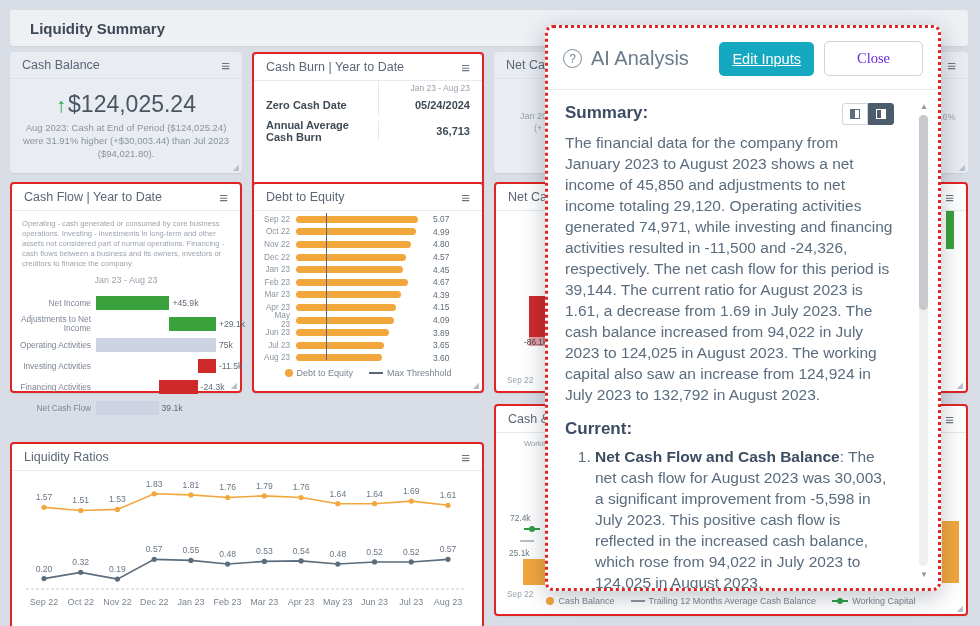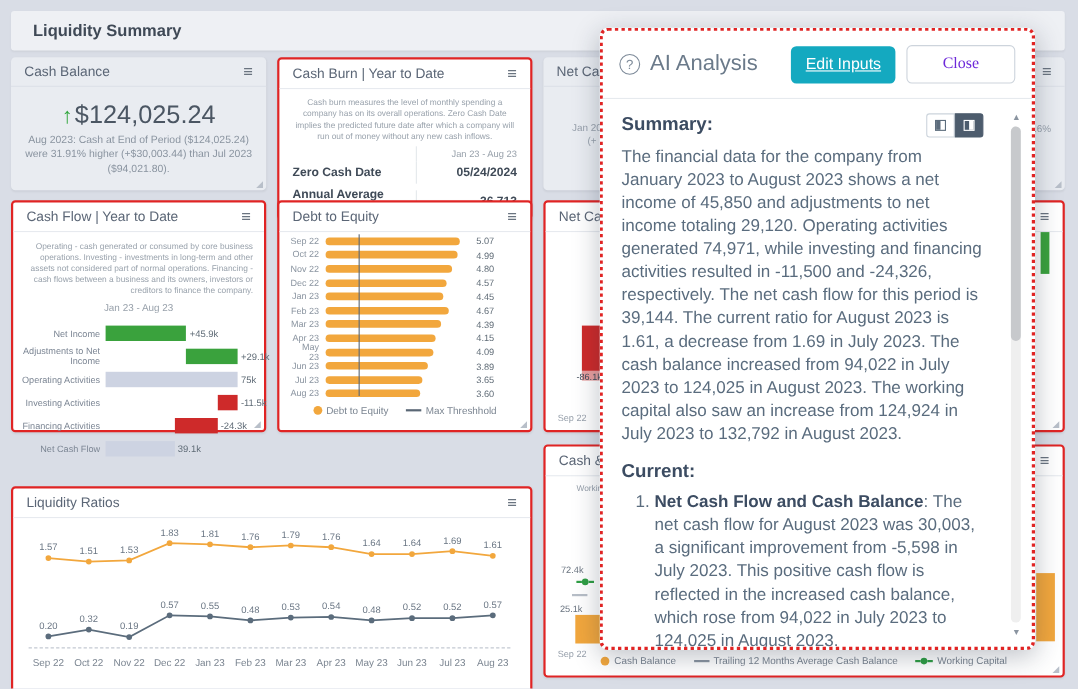--- a/index.html
+++ b/index.html
@@ -34,21 +34,21 @@
   .cb-desc { font-size:7.6px; color:#9aa3ad; text-align:center; line-height:1.35; padding:7px 10px 4px; }
   .cb-table { padding:0 12px; }
   .cb-row { display:flex; align-items:center; }
   .cb-lab { flex:1; font-size:11px; font-weight:bold; color:#3f4a57; padding:4px 0; }
   .cb-val { width:92px; border-left:1px solid #e4e8ec; text-align:right; font-size:11px; font-weight:bold; color:#3f4a57; padding:4px 0; }
   .cb-period { width:92px; margin-left:auto; border-left:1px solid #e4e8ec; text-align:right; font-size:8.5px; color:#98a1ab; padding:2px 0; }
 
   .frag { position:absolute; font-size:9px; color:#98a1ac; white-space:nowrap; }
 
   
-  .desc { font-size:7.6px; color:#9aa3ad; text-align:right; line-height:1.32; padding:8px 10px 2px; }
+  .desc { font-size:7.6px; color:#9aa3ad; text-align:left; line-height:1.32; padding:8px 10px 2px; }
   .period { font-size:9px; color:#98a1ab; text-align:center; padding:4px 0 6px; }
 
   
   .wf { padding:2px 6px 0 6px; }
   .wf-row { display:flex; align-items:center; height:20px; margin-bottom:1px; }
   .wf-lab { width:78px; font-size:8.3px; color:#7c8694; text-align:right; line-height:1.1; padding-right:5px; flex:none; }
   .wf-track { position:relative; flex:1; height:14px; }
   .wf-bar { position:absolute; top:0; height:14px; }
   .wf-val { position:absolute; top:2px; font-size:8.6px; color:#5f6b76; white-space:nowrap; }
 
@@ -128,21 +128,20 @@
     <span class="resize-handle">◢</span>
   </div>
 </div>
 
 <div class="card hl" style="left:252px; top:52px; width:232px; height:148px;">
   <div class="card-head">
     <span class="card-title">Cash Burn | Year to Date</span>
     <span class="menu-icon">≡</span>
   </div>
   <div class="card-body">
-    <div class="cb-desc">Cash burn measures the level of monthly spending a company has on its overall operations. Zero Cash Date implies the predicted future date after which a company will run out of money without any new cash inflows.</div>
     <div class="cb-table">
       <div class="cb-row">
           <span class="cb-period">Jan 23 - Aug 23</span>
         </div>
       <div class="cb-row">
         <span class="cb-lab">Zero Cash Date</span>
         <span class="cb-val">05/24/2024</span>
       </div>
       <div class="cb-row">
         <span class="cb-lab">Annual Average Cash Burn</span>

